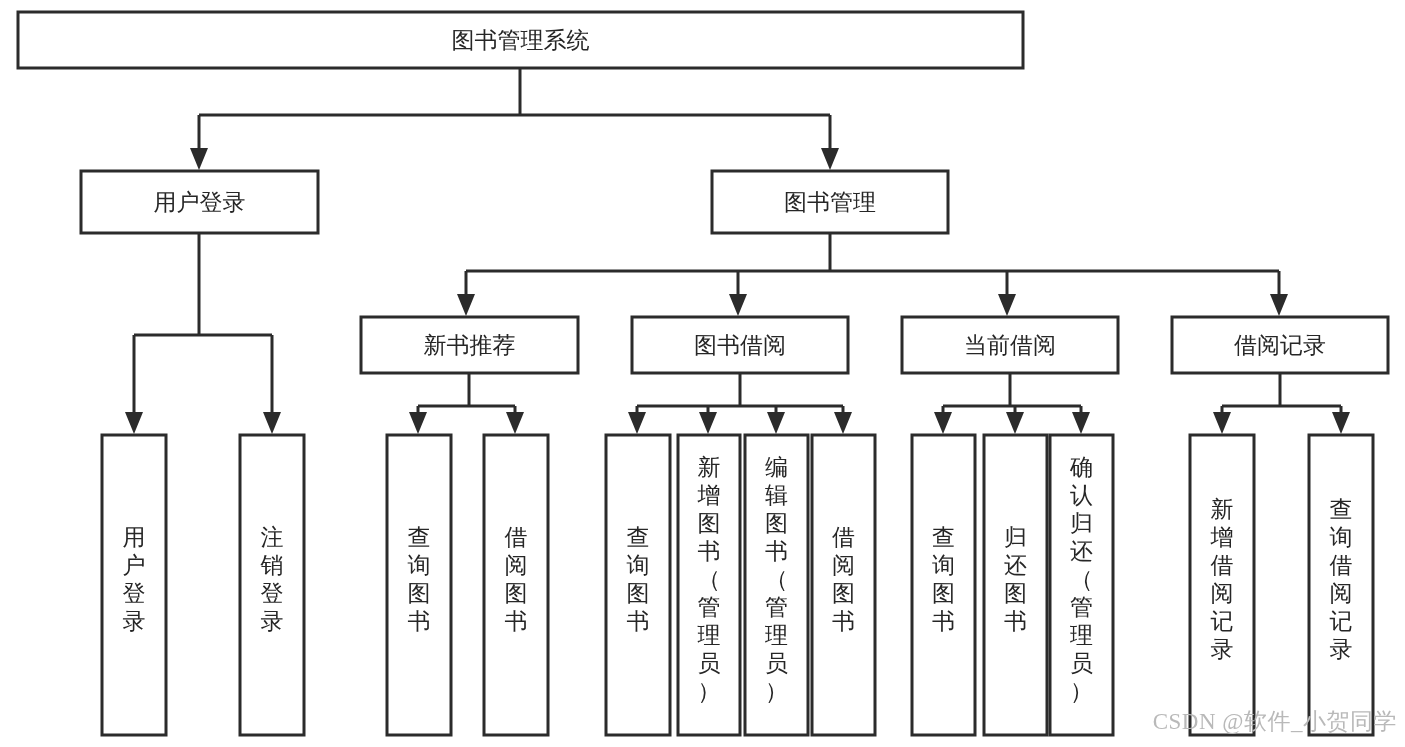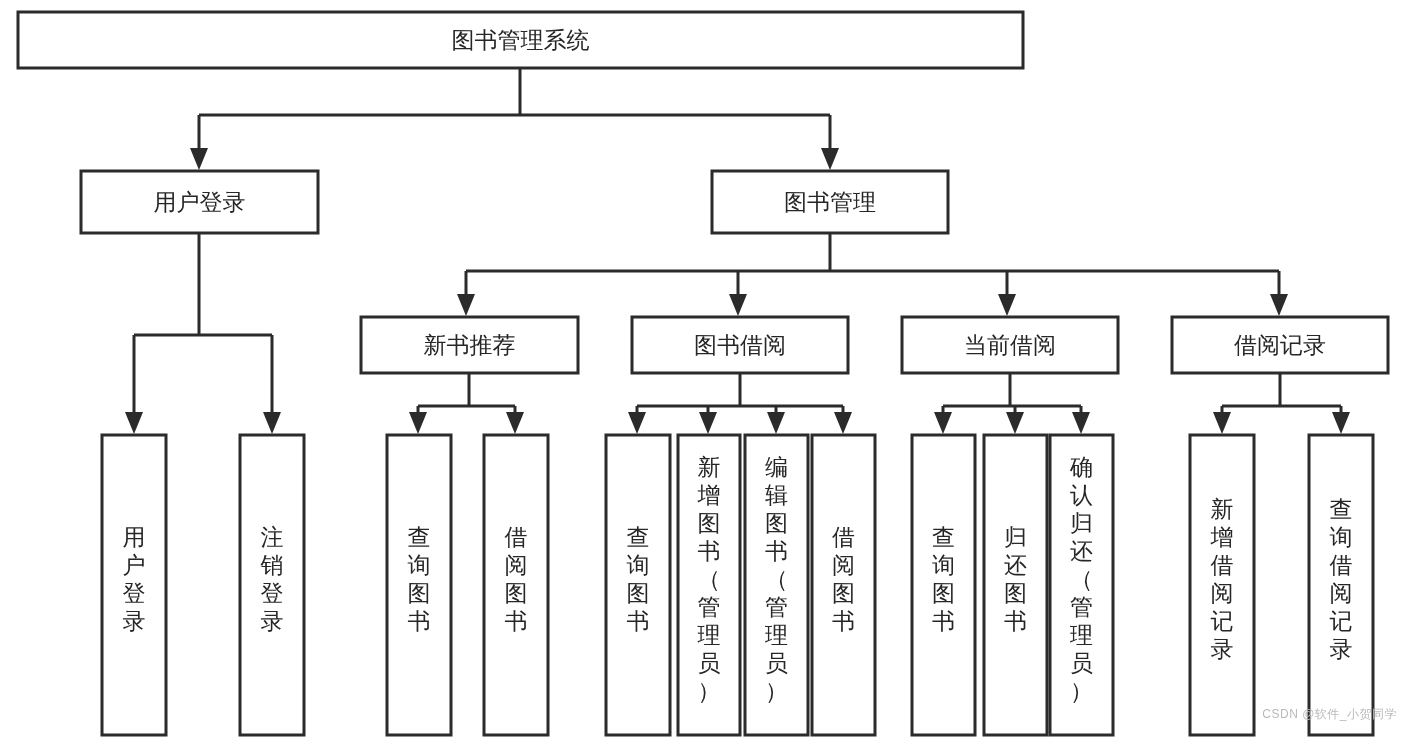--- a/index.html
+++ b/index.html
@@ -42,23 +42,23 @@
     stroke-width: 3;
     fill: none;
   }
   .arrow-head {
     fill: #2b2b2b;
     stroke: none;
   }
   .watermark {
     position: absolute;
     right: 8px;
-    bottom: 24px;
-    font-family: Liberation Sans, sans-serif;
-    font-size: 12px;
+    bottom: 10px;
+    font-family: Liberation Serif, serif;
+    font-size: 23px;
     color: #b9b9b9;
     white-space: nowrap;
     letter-spacing: 0.5px;
   }
 </style>
 </head>
 <body>
 
 <svg id="diagram" viewBox="0 0 1405 747">
   <g id="connectors-layer">

